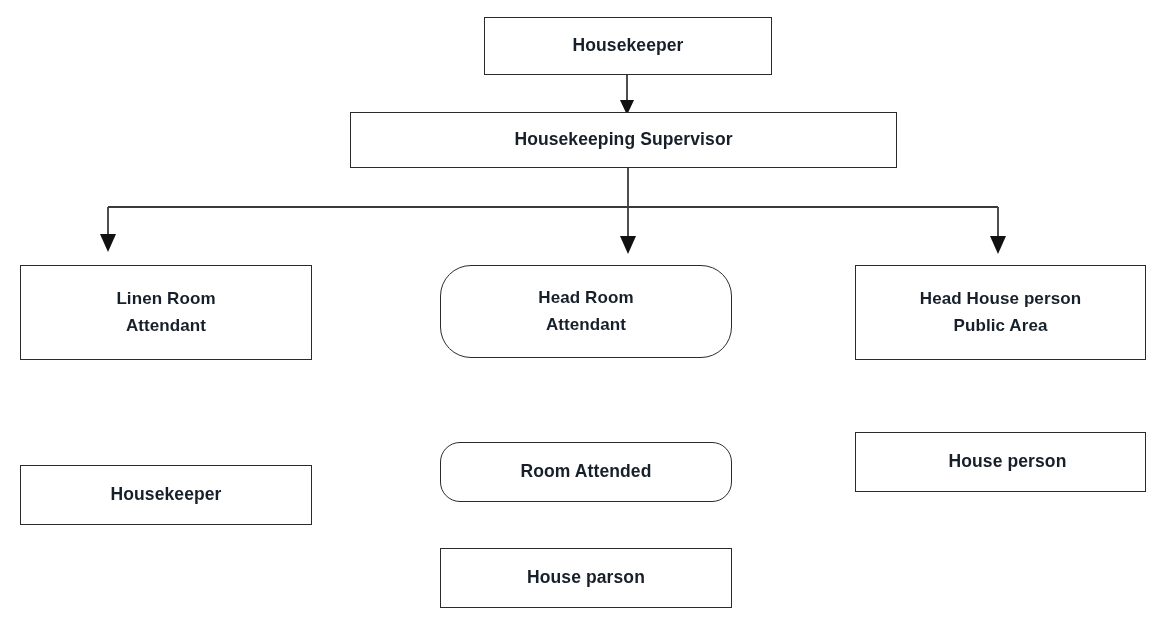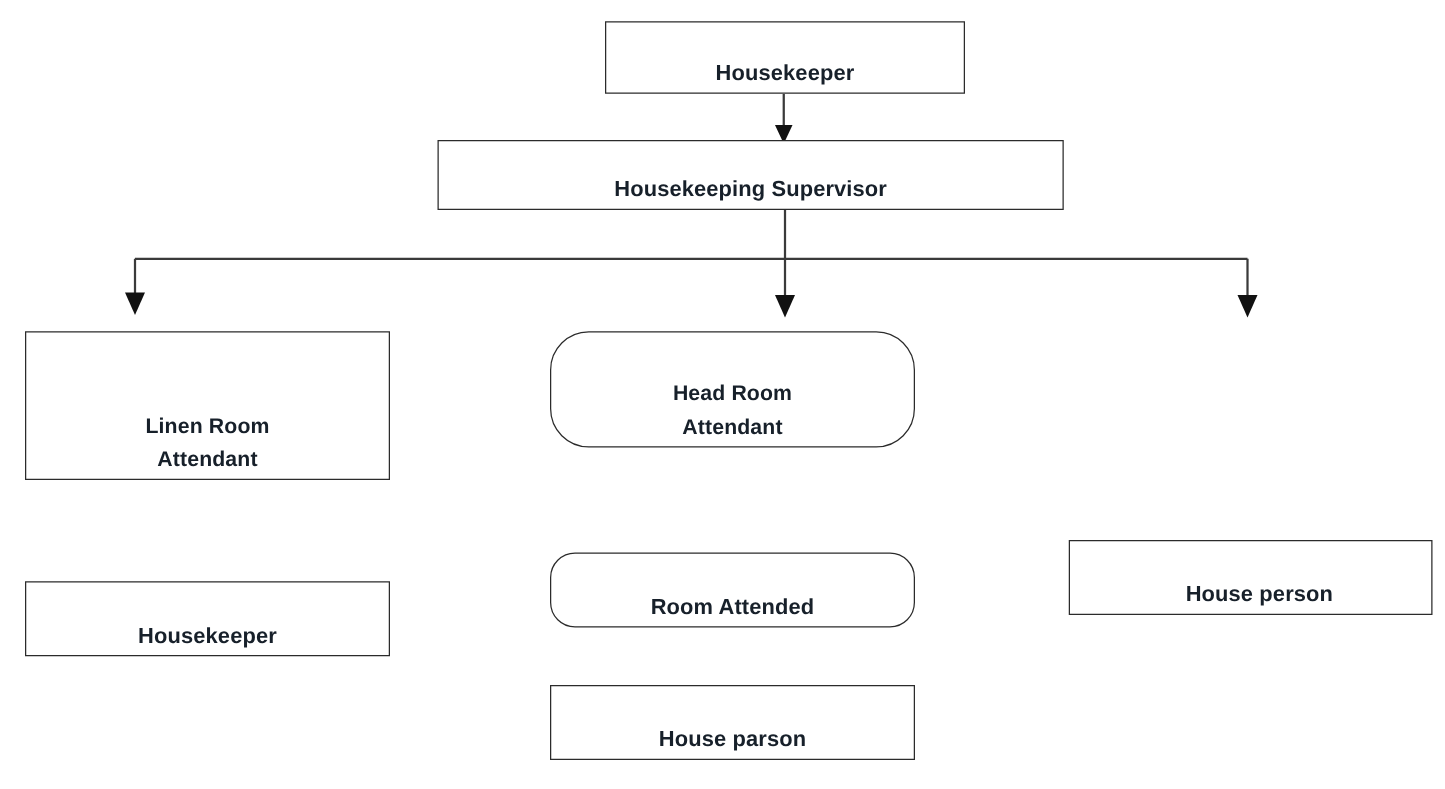--- a/index.html
+++ b/index.html
@@ -16,21 +16,21 @@
     height: 631px;
     background: #ffffff;
     overflow: hidden;
   }
   .node {
     position: absolute;
     box-sizing: border-box;
     border: 1.6px solid #2b2b2b;
     background: #ffffff;
     display: flex;
-    align-items: flex-end;
+    align-items: center;
     justify-content: center;
     text-align: center;
     color: #17202a;
     font-size: 17.5px;
     font-weight: bold;
     line-height: 1.55;
     letter-spacing: 0.1px;
     padding: 2px 6px;
   }
   .node .label {
@@ -91,34 +91,38 @@
     <g>
       <line class="conn" x1="998" y1="207" x2="998" y2="240"></line>
       <polygon class="arrowhead" points="998,254 990,236 1006,236"></polygon>
     </g>
   </svg>
 
   <div class="node" style="left:484px; top:17px; width:288px; height:58px;">
     <span class="label">Housekeeper</span>
   </div>
 
-  <div class="node" style="left:350px; top:112px; width:501px; height:56px;">
+  <div class="node" style="left:350px; top:112px; width:547px; height:56px;">
     <span class="label">Housekeeping Supervisor</span>
   </div>
 
-  <div class="node two-line" style="left:20px; top:265px; width:292px; height:119px;">
+  <div class="node two-line" style="left:20px; top:265px; width:292px; height:95px;">
     <span class="label">Linen Room
 Attendant</span>
   </div>
 
   <div class="node two-line" style="left:440px; top:265px; width:292px; height:93px;border-radius:31px;">
     <span class="label">Head Room
 Attendant</span>
   </div>
 
+  <div class="node two-line" style="left:855px; top:265px; width:291px; height:95px;">
+    <span class="label">Head House person
+Public Area</span>
+  </div>
 
   <div class="node" style="left:855px; top:432px; width:291px; height:60px;padding-left:20px;">
     <span class="label">House person</span>
   </div>
 
   <div class="node" style="left:440px; top:442px; width:292px; height:60px;border-radius:20px;">
     <span class="label">Room Attended</span>
   </div>
 
   <div class="node" style="left:20px; top:465px; width:292px; height:60px;">

